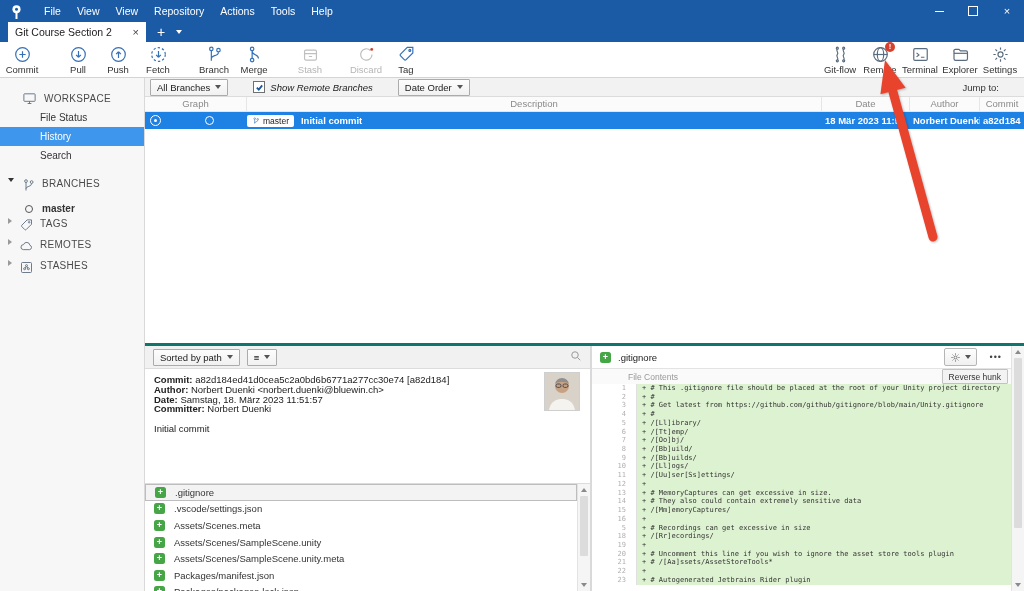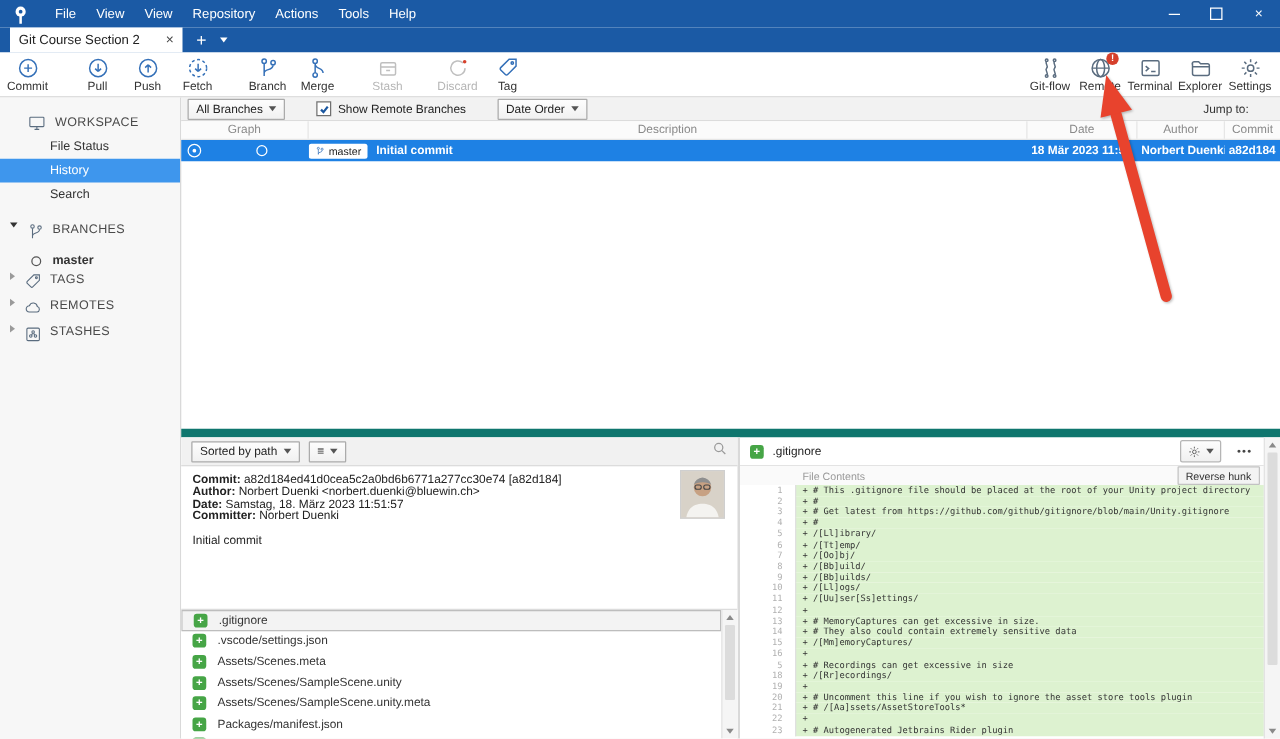--- a/index.html
+++ b/index.html
@@ -53,21 +53,21 @@
   .sb-branch{display:flex;align-items:center;height:19px;padding-left:25px;gap:9px;font-weight:bold;}
   .dot-icon{width:6px;height:6px;border:1.5px solid #555;border-radius:50%;}
   .mt14{margin-top:13px;}
   
   .main{flex:1;position:relative;min-width:0;}
   .histfilter{height:18px;background:#f2f2f2;border-bottom:1px solid #dcdcdc;display:flex;
        align-items:center;padding:0 5px;gap:25px;}
   .winbtn{display:inline-flex;align-items:center;gap:5px;height:15px;padding:0 6px;font-size:9.5px;color:#222;
        background:linear-gradient(#fdfdfd,#f1f1f1);border:1px solid #ababab;border-radius:1px;}
   .chev{width:0;height:0;border-left:3px solid transparent;border-right:3px solid transparent;border-top:4px solid #555;}
-  .cbgroup{display:flex;align-items:center;gap:5px;font-size:9.5px;color:#222;}
+  .cbgroup{display:flex;align-items:center;gap:5px;font-size:9.5px;color:#222;font-style:italic;}
   .cbox{width:10px;height:10px;background:#fff;border:1px solid #707070;display:flex;align-items:center;justify-content:center;}
   .cbox svg{width:9px;height:9px;stroke:#1a57a0;stroke-width:2;fill:none;}
   .jump{margin-left:auto;font-size:9.5px;color:#333;padding-right:20px;}
   .histhead{height:14px;display:flex;background:#fbfbfb;border-bottom:1px solid #e6e6e6;
        font-size:9.5px;color:#8a8a8a;align-items:center;text-align:center;}
   .c-graph{width:102px;flex:none;}
   .c-desc{flex:1;min-width:0;}
   .c-date{width:88px;flex:none;}
   .c-author{width:70px;flex:none;}
   .c-commit{width:44px;flex:none;}
@@ -79,21 +79,21 @@
   .rg{display:flex;align-items:center;height:100%;}
   .node-outer{width:9px;height:9px;border:1.5px solid #fff;border-radius:50%;display:flex;
        align-items:center;justify-content:center;margin-left:5px;}
   .node-inner{width:3px;height:3px;background:#fff;border-radius:50%;}
   .node2{width:7px;height:7px;border:1.5px solid #fff;border-radius:50%;margin-left:44px;}
   .branch-badge{display:inline-flex;align-items:center;gap:3px;background:#fff;border-radius:2px;
        height:12px;padding:0 5px;margin-right:7px;font-size:8.5px;font-weight:normal;color:#222;}
   .branch-badge svg{width:8px;height:8px;stroke:#3470b8;fill:none;stroke-width:1.8;}
   .cr-date,.cr-author,.cr-commit{padding-left:3px;}
   
-  .bottom{position:absolute;top:265px;left:0;right:0;bottom:0;display:flex;border-top:7px solid #0f766e;}
+  .bottom{position:absolute;top:265px;left:0;right:0;bottom:0;display:flex;border-top:3px solid #0f766e;}
   .detail{width:447px;flex:none;border-right:2px solid #d9d9d9;box-sizing:border-box;position:relative;background:#fff;}
   .dhead{height:22px;background:#f1f1f1;border-bottom:1px solid #dcdcdc;display:flex;align-items:center;
        padding:0 8px;gap:7px;}
   .search-ic{margin-left:auto;}
   .dinfo{padding:6px 9px;font-size:9.5px;line-height:9.8px;color:#222;position:relative;height:108px;box-sizing:border-box;}
   .fieldrow b{font-weight:bold;}
   .cmsg{margin-top:10px;}
   .avatar{position:absolute;right:10px;top:3px;width:34px;height:37px;border:1px solid #cfcfcf;
        background:#ddd6cd;overflow:hidden;}
   .filelist{position:absolute;top:137px;left:0;right:0;bottom:0;border-top:1px solid #dcdcdc;overflow:hidden;background:#fff;}
@@ -110,21 +110,21 @@
   .sthumb{position:absolute;left:2px;right:2px;background:#dcdcdc;border-radius:1px;}
   
   .diff{flex:1;position:relative;background:#fff;min-width:0;}
   .diffhead{height:22px;display:flex;align-items:center;padding:0 8px;gap:7px;border-bottom:1px solid #e3e3e3;
        margin-right:12px;font-size:9.5px;color:#222;}
   .gearbtn{margin-left:auto;display:flex;align-items:center;gap:4px;border:1px solid #b5b5b5;border-radius:2px;
        height:16px;padding:0 5px;background:linear-gradient(#fdfdfd,#f0f0f0);}
   .gearbtn svg{width:11px;height:11px;stroke:#555;fill:none;stroke-width:1.6;}
   .more{color:#444;font-size:9px;letter-spacing:1px;margin-left:6px;margin-right:2px;}
   .diffsub{height:15px;background:#fafafa;border-bottom:1px solid #e8e8e8;display:flex;align-items:center;
-       padding-left:50px;margin-right:12px;}
+       padding-left:36px;margin-right:12px;}
   .fc-label{font-size:8.5px;color:#999;}
   .revbtn{margin-left:auto;margin-right:4px;height:13px;font-size:8.5px;color:#333;background:#f3f3f3;
        border:1px solid #c2c2c2;border-radius:1px;display:flex;align-items:center;padding:0 6px;}
   .diffbody{position:absolute;top:38px;left:0;right:12px;bottom:0;overflow:hidden;
        font-family:"DejaVu Sans Mono","Liberation Mono",monospace;}
   .dline{display:flex;height:8.72px;line-height:8.9px;font-size:7px;}
   .ln{width:44px;text-align:right;padding-right:10px;color:#b0b0b0;box-sizing:border-box;background:#fff;flex:none;}
   .dt{flex:1;background:#ddf2d0;color:#333;padding-left:5px;border-left:1px solid #e0e0e0;
        white-space:pre;overflow:hidden;}
   

